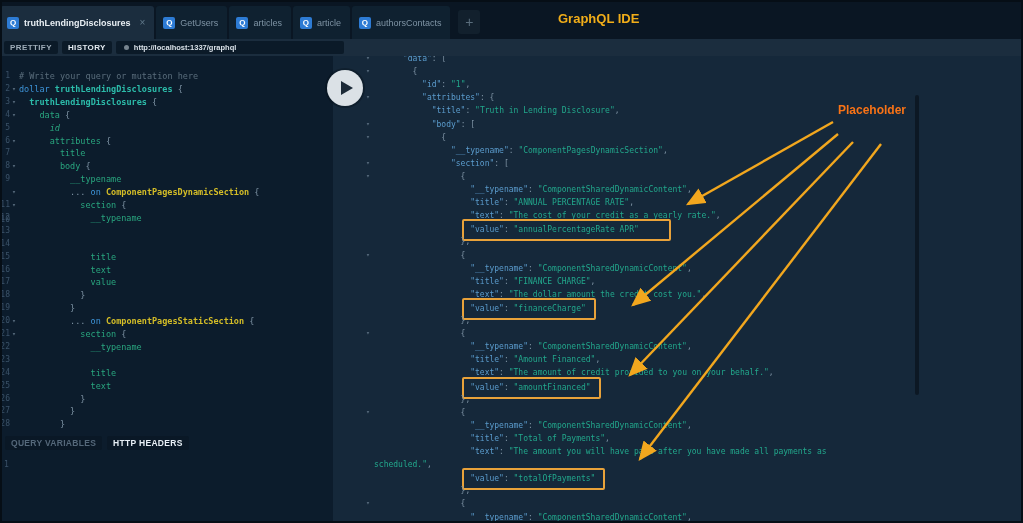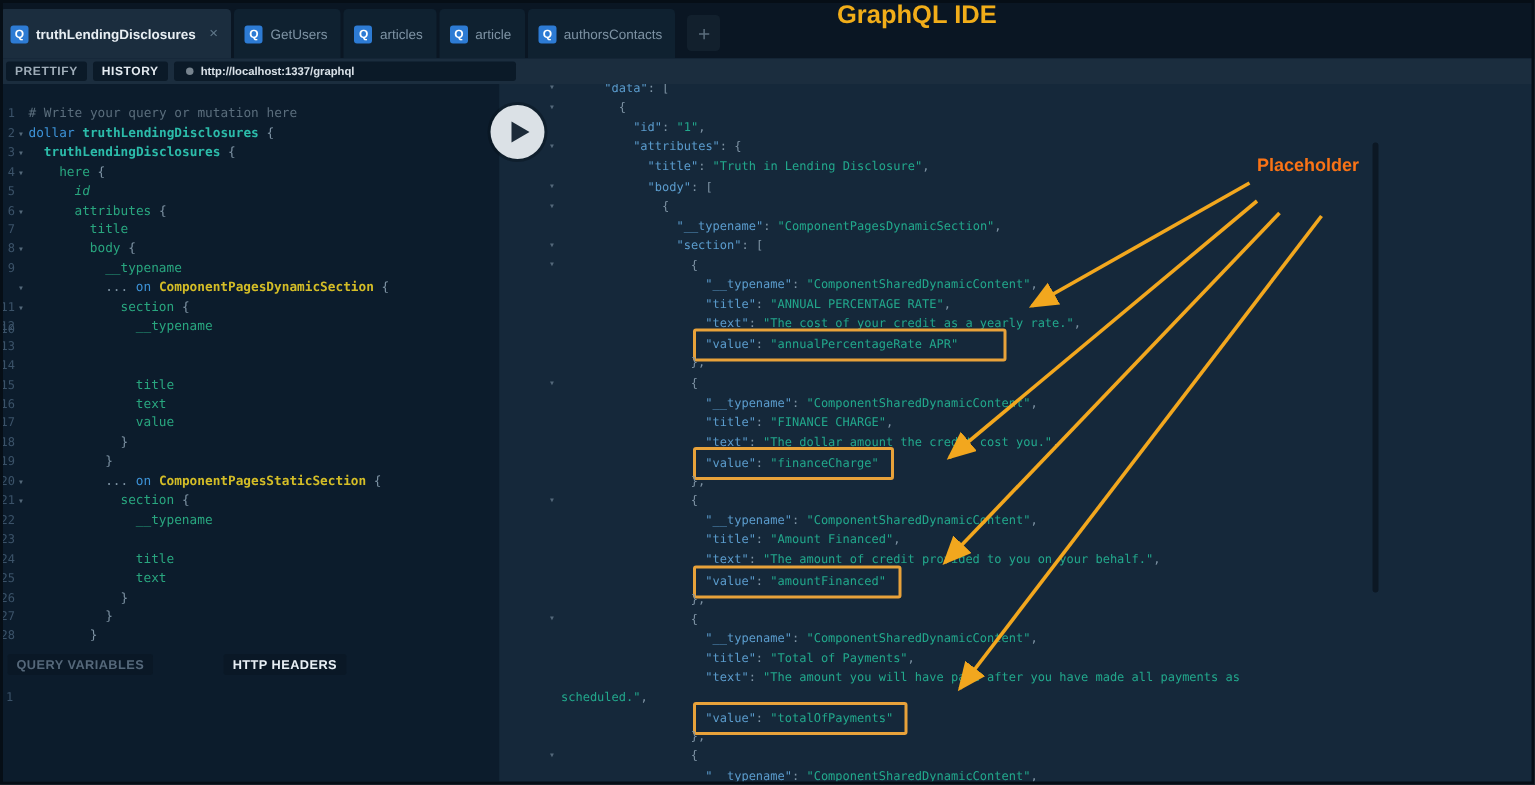--- a/index.html
+++ b/index.html
@@ -12,22 +12,22 @@
        border-radius:3px 3px 0 0;background:#0f2130;color:#7e93a4;cursor:pointer;
        font-family:"Liberation Sans",sans-serif;font-size:9px;white-space:nowrap;}
   .tab.active{background:#1b2d3e;color:#e8eef3;font-weight:bold;}
   .qbadge{display:inline-block;width:12px;height:12px;border-radius:2px;background:#2d7bd4;
           color:#fff;font-weight:bold;font-size:8px;line-height:12px;text-align:center;
           margin-right:5px;font-family:"Liberation Sans",sans-serif;}
   .tabclose{margin-left:9px;color:#60788a;font-size:10px;font-weight:normal;}
   #plustab{width:22px;height:24px;margin-left:6px;margin-bottom:5px;border-radius:3px;
            background:#12202d;color:#5a6d7c;font-size:14px;display:flex;align-items:center;
            justify-content:center;font-family:"Liberation Sans",sans-serif;cursor:pointer;}
-  #ide-title{position:absolute;left:558px;top:0;color:#f1ad19;font-weight:bold;
-             font-size:17px;font-family:"Liberation Sans",sans-serif;}
+  #ide-title{position:absolute;left:558px;top:11px;color:#f1ad19;font-weight:bold;
+             font-size:13px;font-family:"Liberation Sans",sans-serif;}
   
   #toolbar{position:absolute;left:0;top:39px;width:100%;height:17px;background:#1b2d3e;
            display:flex;align-items:center;}
   .tbtn{height:13px;line-height:13px;margin-left:4px;padding:0 6px;border-radius:2px;
         background:#0b1a28;font-family:"Liberation Sans",sans-serif;font-size:8px;
         font-weight:bold;letter-spacing:.4px;cursor:pointer;}
   #btn-prettify{color:#9fadb9;}
   #btn-history{color:#e4ebf1;}
   #urlbar{height:13px;margin-left:4px;width:228px;border-radius:2px;background:#0b1a28;
           display:flex;align-items:center;cursor:text;}
@@ -39,21 +39,21 @@
   .eline{position:absolute;white-space:pre;font-size:8.5px;line-height:12.9px;}
   .enum{position:absolute;left:0;width:10px;text-align:right;color:#3b5268;font-size:8px;
         line-height:12.9px;}
   .efold{position:absolute;left:12px;color:#546879;font-size:6.5px;line-height:12.9px;cursor:pointer;}
   
   #varhdr{position:absolute;left:0;top:377px;width:333px;height:20px;display:flex;
           align-items:center;gap:5px;padding-left:5px;}
   .vtab{padding:2px 6px;border-radius:2px;background:#0a1826;font-family:"Liberation Sans",sans-serif;
         font-size:8.5px;font-weight:bold;letter-spacing:.3px;cursor:pointer;}
   #vtab-qv{color:#55687a;}
-  #vtab-hh{color:#e8eff5;margin-left:42px;}
+  #vtab-hh{color:#e8eff5;}
   #varnum{position:absolute;left:4px;top:404px;color:#3b5268;font-size:8px;}
   
   #resp{position:absolute;left:333px;top:56px;width:688px;height:465px;background:#15283a;
         overflow:hidden;}
   .rline{position:absolute;white-space:pre;font-size:8px;line-height:13.1px;}
   .rfold{position:absolute;left:33px;color:#54687a;font-size:6.5px;line-height:13.1px;cursor:pointer;}
   .vbox{display:inline-block;border:2px solid #e8a23a;border-radius:2px;
         padding:2px 0 3px 6px;margin:-3px 0 0 -8px;}
   #rscroll{position:absolute;left:582px;top:39px;width:4px;height:300px;background:#0c1824;
            border-radius:2px;cursor:pointer;}
@@ -121,21 +121,21 @@
         <div class="enum" style="top: 14px;">1</div>
         <div class="eline" style="top: 14px; left: 19px;"><span class="t-cm"># Write your query or mutation here</span></div>
         <div class="enum" style="top: 26.9px;">2</div>
         <div class="efold" style="top: 26.9px;">▾</div>
         <div class="eline" style="top: 26.9px; left: 19px;"><span class="t-kw">dollar </span><span class="t-op">truthLendingDisclosures </span><span class="t-pn">{</span></div>
         <div class="enum" style="top: 39.8px;">3</div>
         <div class="efold" style="top: 39.8px;">▾</div>
         <div class="eline" style="top: 39.8px; left: 29.22px;"><span class="t-op">truthLendingDisclosures </span><span class="t-pn">{</span></div>
         <div class="enum" style="top: 52.7px;">4</div>
         <div class="efold" style="top: 52.7px;">▾</div>
-        <div class="eline" style="top: 52.7px; left: 39.44px;"><span class="t-fld">here </span><span class="t-pn">{</span></div>
+        <div class="eline" style="top: 52.7px; left: 39.44px;"><span class="t-fld">data </span><span class="t-pn">{</span></div>
         <div class="enum" style="top: 65.6px;">5</div>
         <div class="eline" style="top: 65.6px; left: 49.66px; font-style: italic;"><span class="t-fld">id</span></div>
         <div class="enum" style="top: 78.5px;">6</div>
         <div class="efold" style="top: 78.5px;">▾</div>
         <div class="eline" style="top: 78.5px; left: 49.66px;"><span class="t-fld">attributes </span><span class="t-pn">{</span></div>
         <div class="enum" style="top: 91.4px;">7</div>
         <div class="eline" style="top: 91.4px; left: 59.88px;"><span class="t-fld">title</span></div>
         <div class="enum" style="top: 104.3px;">8</div>
         <div class="efold" style="top: 104.3px;">▾</div>
         <div class="eline" style="top: 104.3px; left: 59.88px;"><span class="t-fld">body </span><span class="t-pn">{</span></div>

